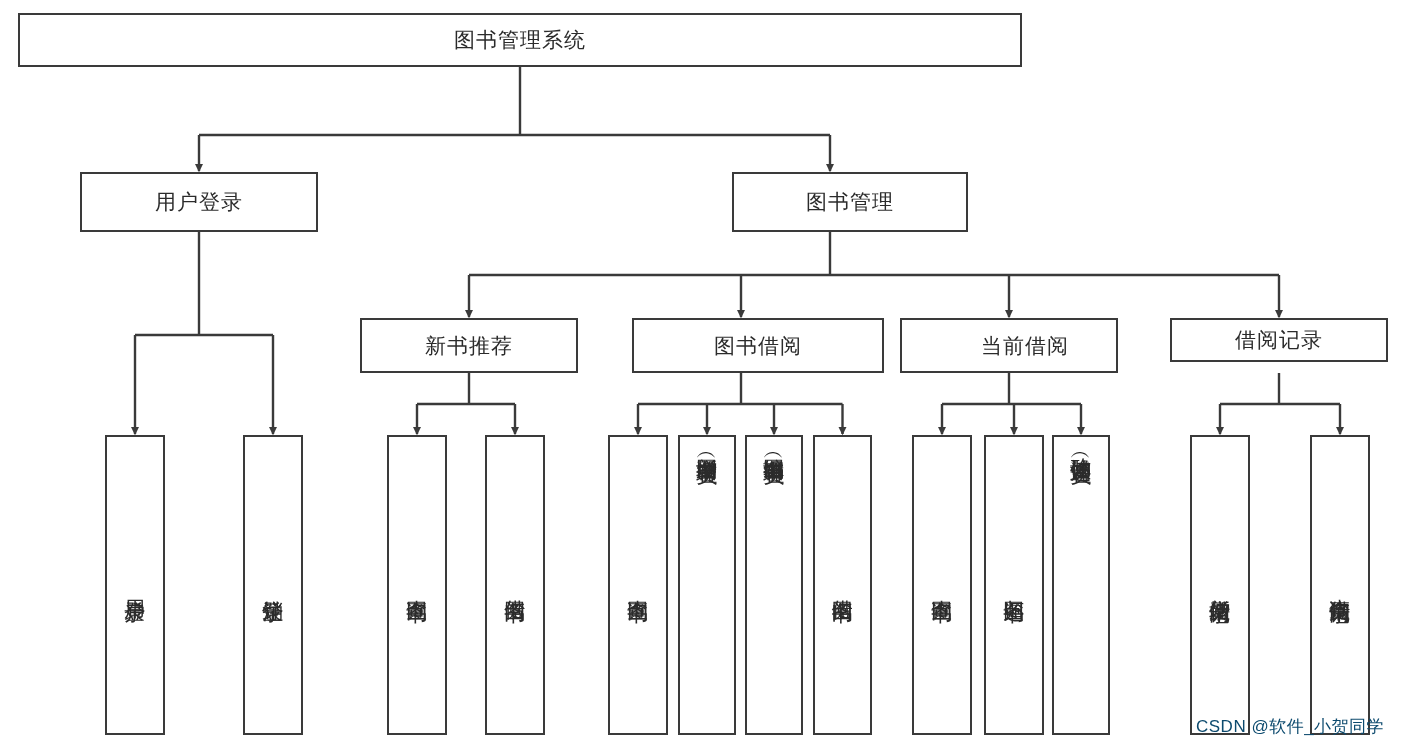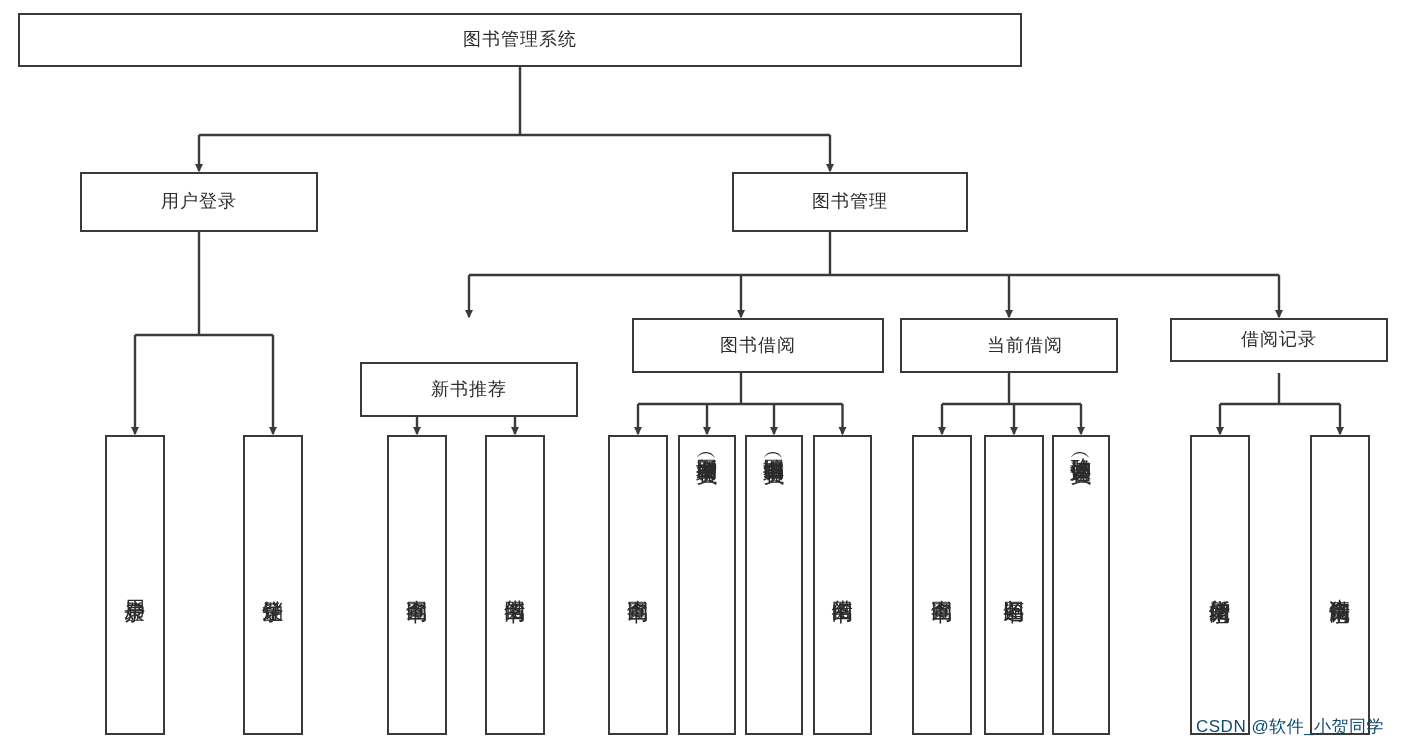--- a/index.html
+++ b/index.html
@@ -28,21 +28,21 @@
     position: absolute;
     box-sizing: border-box;
     background: #ffffff;
     border: 2px solid #3a3a3a;
     display: flex;
     align-items: center;
     justify-content: center;
     color: #2b2b2b;
   }
   .node-h .node-label {
-    font-size: 18px;
+    font-size: 21px;
     line-height: 1.2;
     letter-spacing: 1px;
     white-space: nowrap;
   }
   .node-v {
     align-items: flex-start;
     justify-content: center;
     padding-top: 4px;
   }
   .node-v .node-label {
@@ -115,21 +115,21 @@
   <div id="nodes-layer">
       <div class="node node-h" style="left: 18px; top: 13px; width: 1004px; height: 54px; border-color: rgb(58, 58, 58); background: rgb(255, 255, 255);">
         <span class="node-label">图书管理系统</span>
       </div>
       <div class="node node-h" style="left: 80px; top: 172px; width: 238px; height: 60px; border-color: rgb(58, 58, 58); background: rgb(255, 255, 255);">
         <span class="node-label">用户登录</span>
       </div>
       <div class="node node-h" style="left: 712px; top: 172px; width: 236px; height: 60px; border-color: rgb(58, 58, 58); background: rgb(255, 255, 255); margin-left: 20px;">
         <span class="node-label">图书管理</span>
       </div>
-      <div class="node node-h" style="left: 360px; top: 318px; width: 218px; height: 55px; border-color: rgb(58, 58, 58); background: rgb(255, 255, 255); margin-top: 44px;">
+      <div class="node node-h" style="left: 360px; top: 318px; width: 218px; height: 55px; border-color: rgb(58, 58, 58); background: rgb(255, 255, 255);">
         <span class="node-label">新书推荐</span>
       </div>
       <div class="node node-h" style="left: 632px; top: 318px; width: 252px; height: 55px; border-color: rgb(58, 58, 58); background: rgb(255, 255, 255);">
         <span class="node-label">图书借阅</span>
       </div>
       <div class="node node-h" style="left: 900px; top: 318px; width: 218px; height: 55px; border-color: rgb(58, 58, 58); background: rgb(255, 255, 255); padding-left: 32px;">
         <span class="node-label">当前借阅</span>
       </div>
       <div class="node node-h" style="left: 1170px; top: 318px; width: 218px; height: 44px; border-color: rgb(58, 58, 58); background: rgb(255, 255, 255);">
         <span class="node-label">借阅记录</span>

